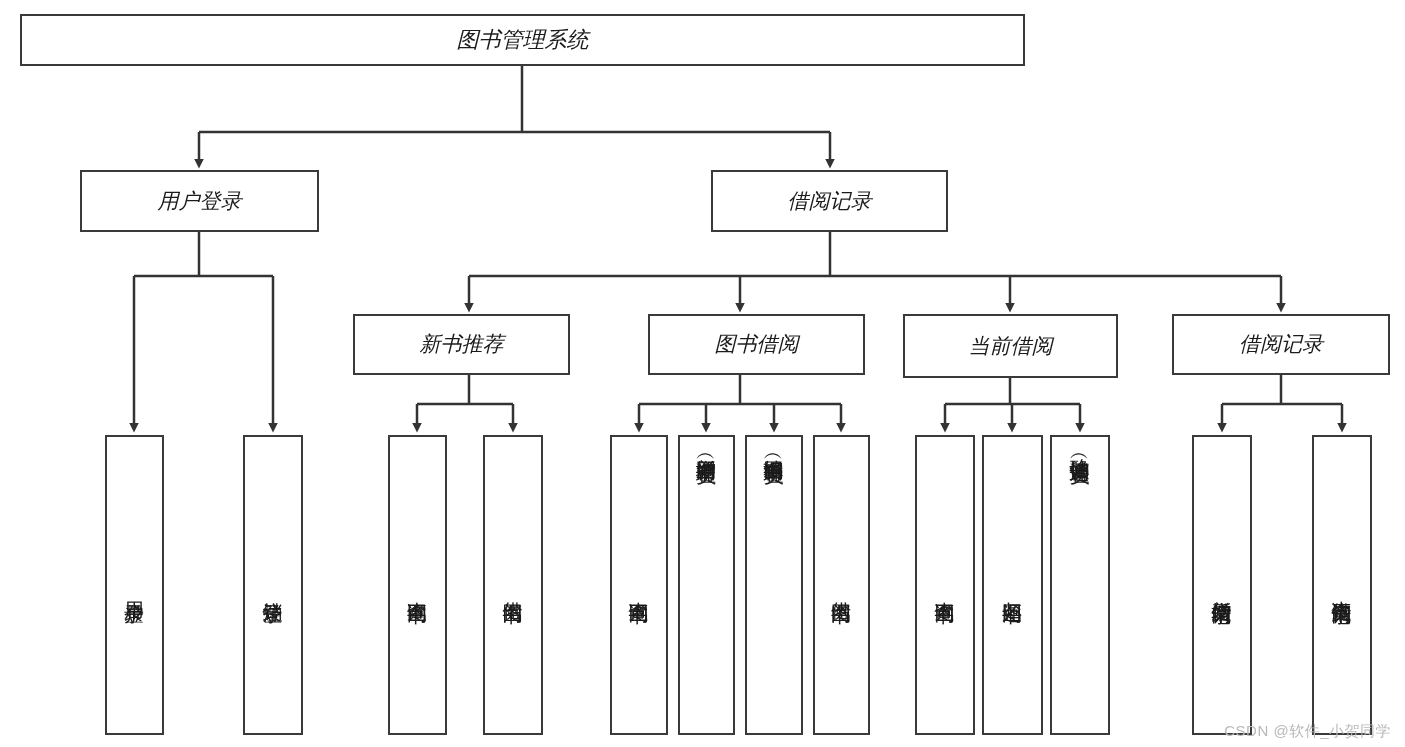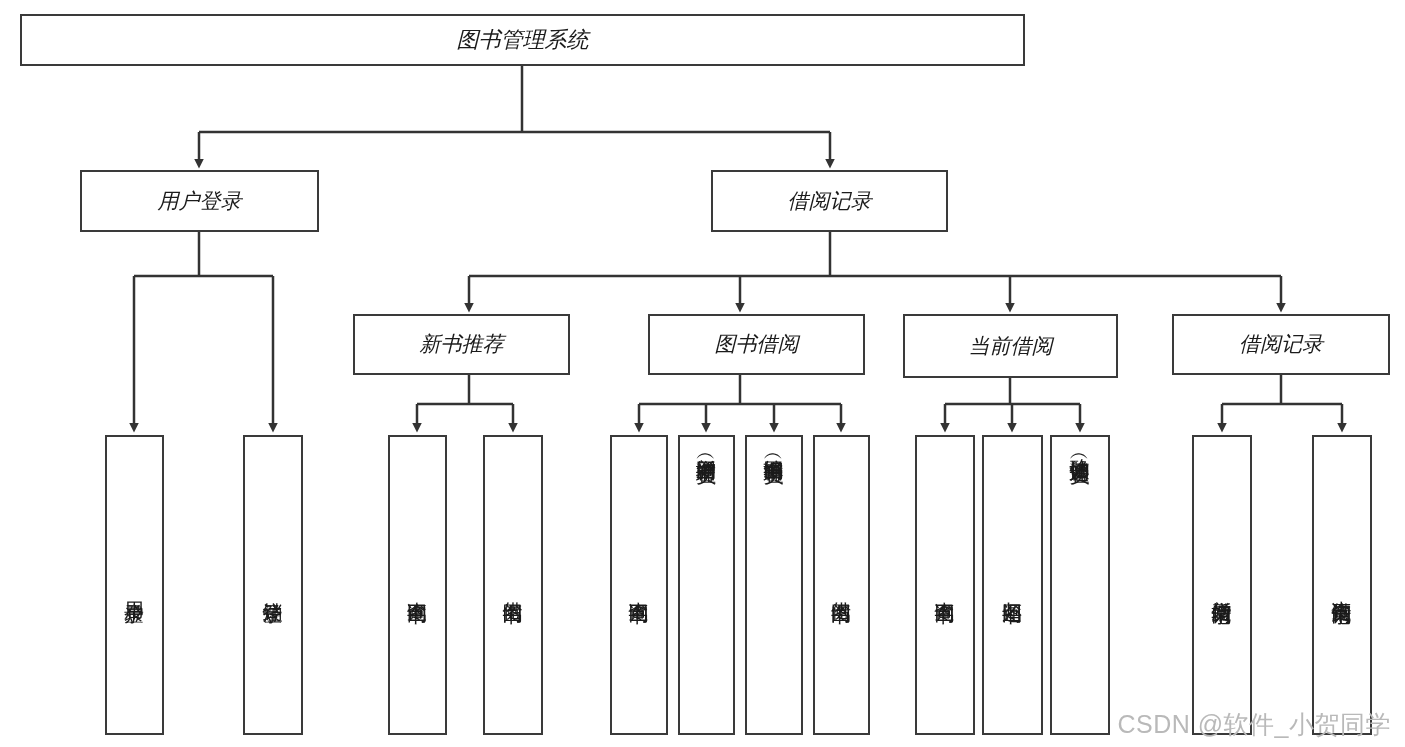--- a/index.html
+++ b/index.html
@@ -60,21 +60,21 @@
     white-space: nowrap;
   }
   
   .node.v.mid {
     align-items: center;
   }
   .watermark {
     position: absolute;
     right: 14px;
     bottom: 6px;
-    font-size: 25px;
+    font-size: 15px;
     color: #b9b9b9;
     letter-spacing: 0.5px;
     white-space: nowrap;
     pointer-events: none;
   }
 </style>
 </head>
 <body>
 
 <div id="canvas">

